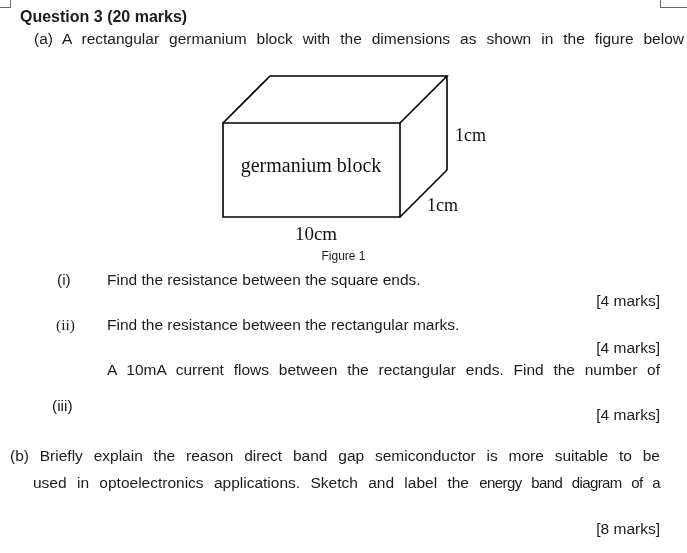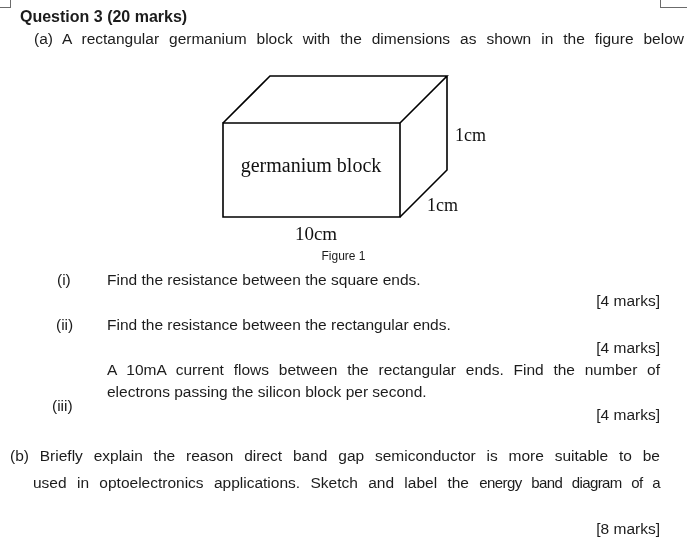--- a/index.html
+++ b/index.html
@@ -94,26 +94,25 @@
     <text class="fig-serif" x="427" y="211" font-size="18">1cm</text>
     <text class="fig-serif" x="316" y="240" text-anchor="middle" font-size="19">10cm</text>
   </svg>
 
   <div class="caption">Figure 1</div>
 
   <div class="line" style="left:57px; top:270px;">(i)</div>
   <div class="line" style="left:107px; top:270px;">Find the resistance between the square ends.</div>
   <div class="marks" style="top:291px;">[4 marks]</div>
 
-  <div class="line" style="left:56px; top:315px;">(ii)</div>
-  <div class="line" style="left:107px; top:315px;">Find the resistance between the rectangular ends.</div>
+  <div class="line" style="left:56px; top:315px;font-family:Liberation Serif, serif;">(ii)</div>
+  <div class="line" style="left:107px; top:315px;">Find the resistance between the rectangular marks.</div>
   <div class="marks" style="top:338px;">[4 marks]</div>
 
   <div class="line" style="left:52px; top:360px;margin-top:36px;">(iii)</div>
   <div class="jline" style="left:107px; top:360px; width:553px;">A 10mA current flows between the rectangular ends. Find the number of</div>
-  <div class="line" style="left:107px; top:382px;">electrons passing the silicon block per second.</div>
   <div class="marks" style="top:405px;">[4 marks]</div>
 
   <div class="jline" style="left:10px; top:446px; width:650px;">(b) Briefly explain the reason direct band gap semiconductor is more suitable to be</div>
   <div class="jline" style="left:33px; top:473px; width:627px;"><span>used in optoelectronics applications. Sketch and label the </span><span class="narrow">energy band diagram of a</span></div>
   <div class="marks" style="top:519px;">[8 marks]</div>
 
 </div>
 
 </body></html>

